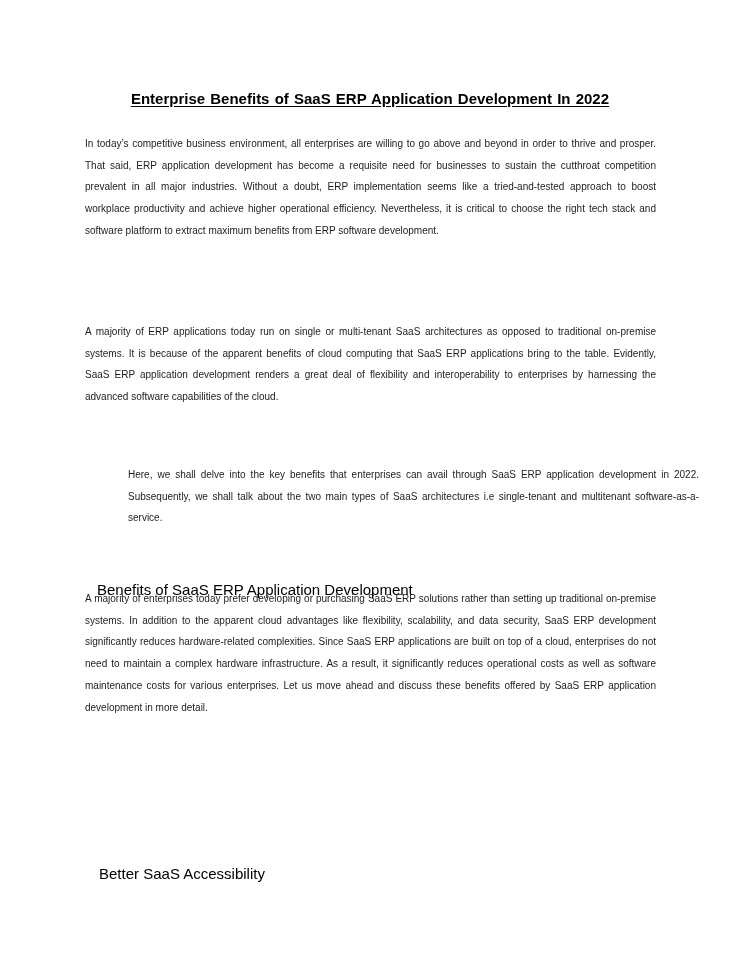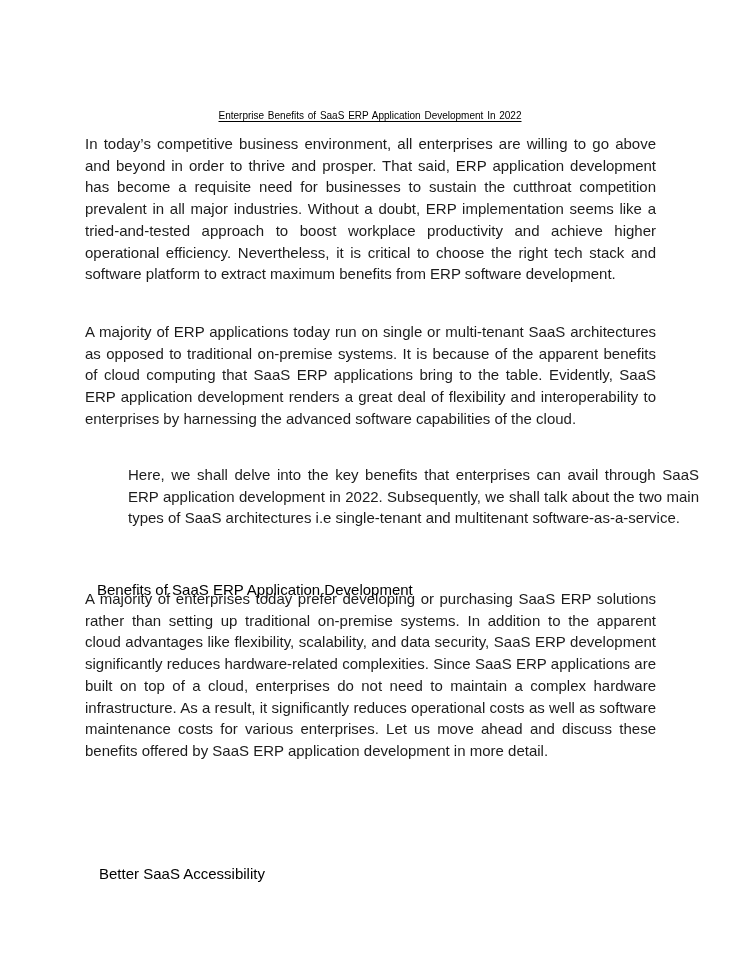--- a/index.html
+++ b/index.html
@@ -21,34 +21,33 @@
       width: 741px;
       height: 960px;
       background: #ffffff;
     }
     .title {
       position: absolute;
       left: 85px;
       width: 570px;
       top: 89px;
       text-align: center;
-      font-weight: normal;
-      font-size: 10px;
+      font-weight: bold;
+      font-size: 15px;
       line-height: 20px;
       text-decoration: underline;
       text-underline-offset: 2px;
       word-spacing: 1px;
       color: #000;
-      margin-top: 17px;
     }
     .para {
       position: absolute;
       left: 85px;
       width: 571px;
-      font-size: 15px;
+      font-size: 10px;
       line-height: 21.7px;
       text-align: justify;
       margin: 0;
       color: #1c1c1c;
     }
     .heading {
       position: absolute;
       left: 85px;
       font-size: 15px;
       line-height: 20px;

